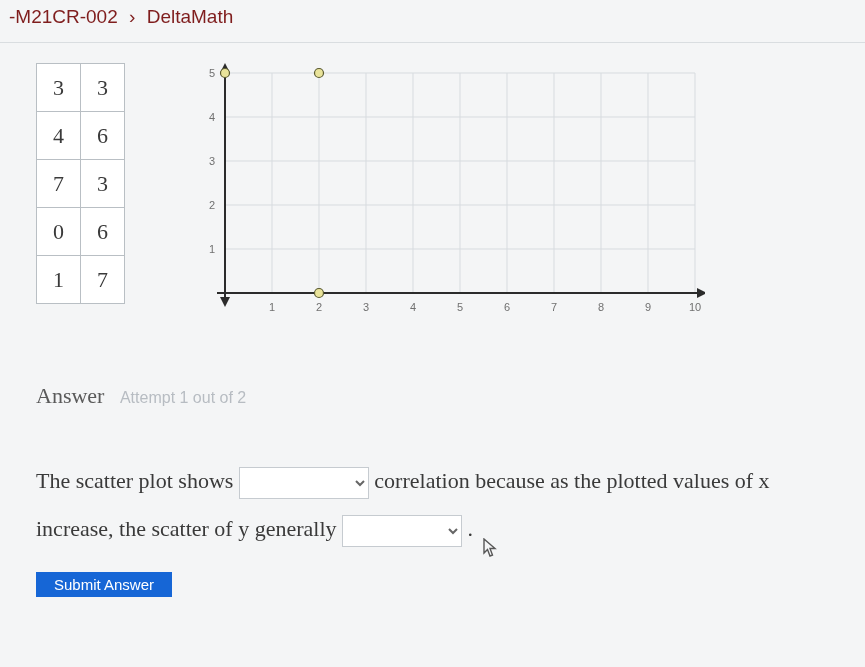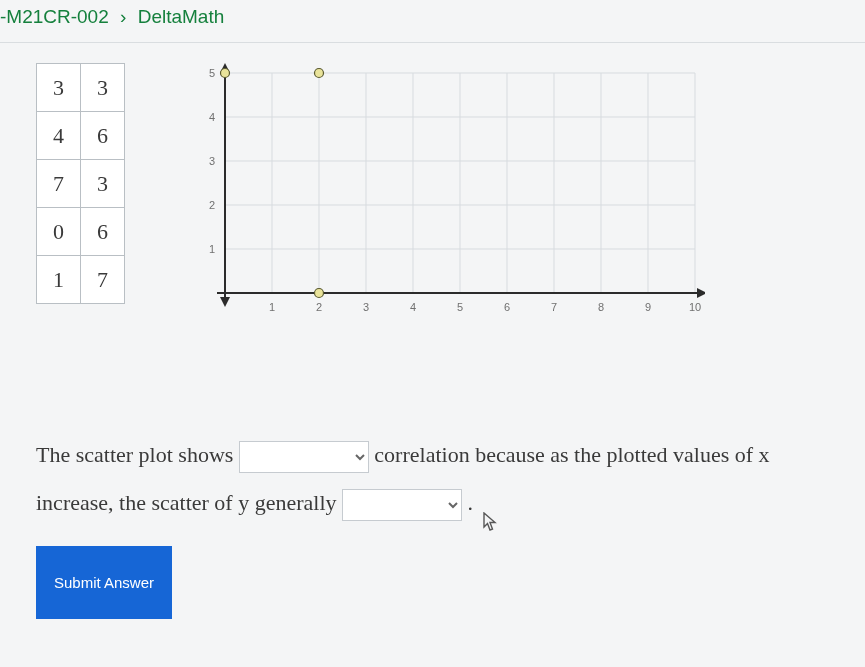--- a/index.html
+++ b/index.html
@@ -7,23 +7,23 @@
     margin: 0;
     font-family: Georgia, 'Times New Roman', serif;
     background: #f4f5f6;
     color: #333;
     width: 865px;
     height: 667px;
     overflow: hidden;
   }
   .breadcrumb {
     font-family: Arial, sans-serif;
-    color: #15803d;
+    color: #7f1d1d;
     font-size: 19px;
-    padding: 6px 0 14px 0;
+    padding: 6px 0 14px 9px;
     border-bottom: 1px solid #d9dde0;
   }
   .breadcrumb .sep { margin: 0 6px; }
   .content {
     padding: 20px 0 0 36px;
     display: flex;
     align-items: flex-start;
   }
   table.data {
     border-collapse: collapse;
@@ -75,21 +75,21 @@
   }
   select.dd.wide { width: 130px; }
   select.dd.mid { width: 120px; }
   .submit {
     display: inline-block;
     margin-top: 18px;
     background: #1666d6;
     color: #fff;
     font-family: Arial, sans-serif;
     font-size: 15px;
-    padding: 28px 18px;
+    padding: 4px 18px;
     border: none;
     cursor: pointer;
   }
   .cursor {
     position: relative;
     display: inline-block;
     width: 0;
     height: 0;
   }
   .cursor svg { position: absolute; top: 2px; left: 4px; }
@@ -167,20 +167,24 @@
         <text x="30" y="58" text-anchor="end" font-size="11" font-family="Arial" fill="#707070">4</text>
         <text x="30" y="14" text-anchor="end" font-size="11" font-family="Arial" fill="#707070">5</text>
         <circle cx="40" cy="10" r="4.5" fill="#e9e39a" stroke="#5a5a30" stroke-width="1.2"></circle>
         <circle cx="134" cy="10" r="4.5" fill="#e9e39a" stroke="#5a5a30" stroke-width="1.2"></circle>
         <circle cx="134" cy="230" r="4.5" fill="#e9e39a" stroke="#5a5a30" stroke-width="1.2"></circle>
       </svg>
   </div>
 </div>
 
 <div class="answer-block">
+  <div class="answer-head">
+    <span>Answer</span>
+    <span class="attempt">Attempt 1 out of 2</span>
+  </div>
 
   <div class="sentence">
     <span>The scatter plot shows</span>
     <select class="dd wide" title="">
       <option></option>
     </select>
     <span>correlation because as the plotted values of x</span><br>
     <span>increase, the scatter of y generally</span>
     <select class="dd mid" title="">
       <option></option>

